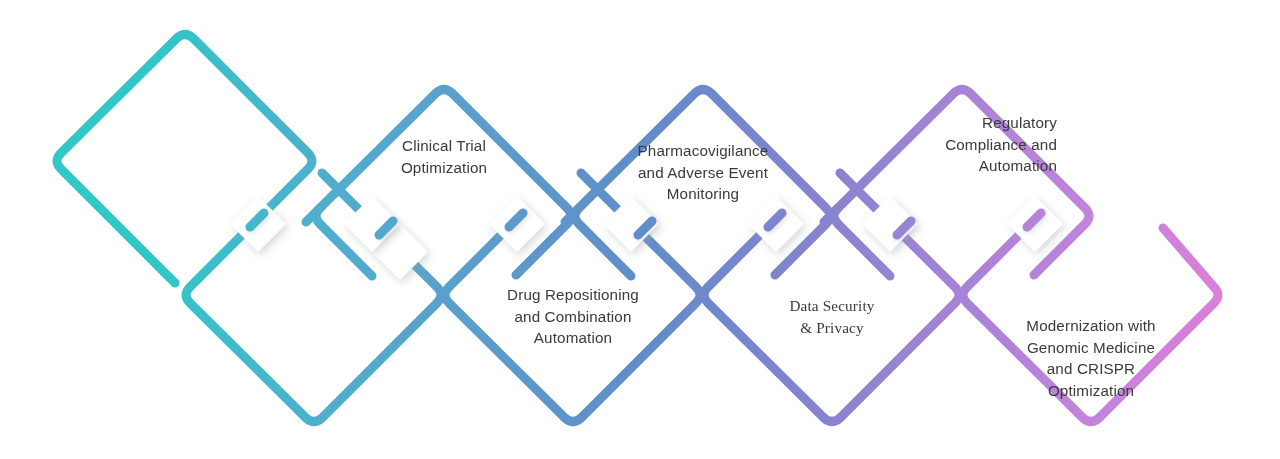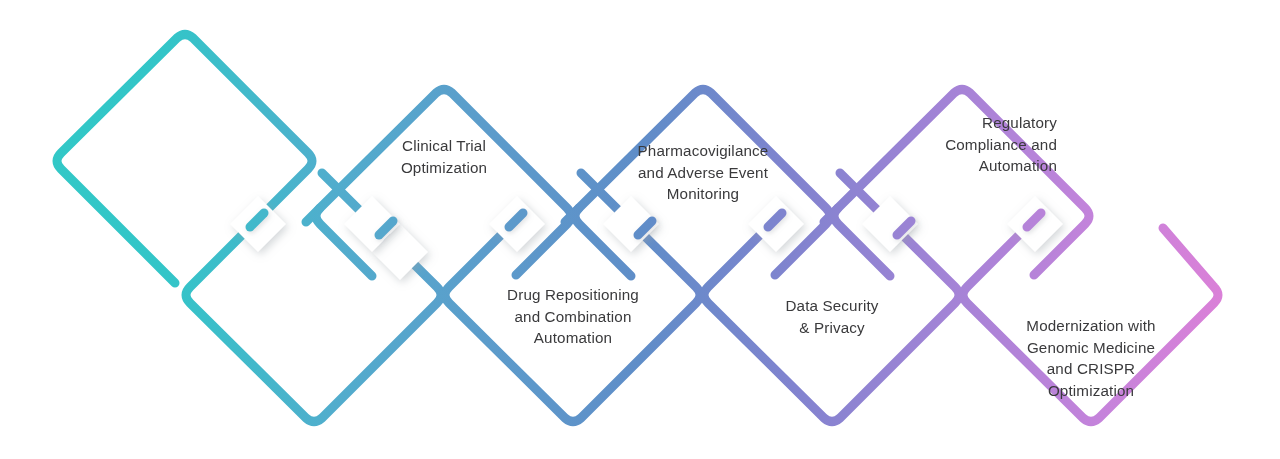--- a/index.html
+++ b/index.html
@@ -122,21 +122,21 @@
 Optimization</div>
 
   <div class="node-label" style="left:573px; top:316px; width:200px;">Drug Repositioning
 and Combination
 Automation</div>
 
   <div class="node-label" style="left:703px; top:172px; width:200px;">Pharmacovigilance
 and Adverse Event
 Monitoring</div>
 
-  <div class="node-label" style="left:832px; top:316px; width:190px;">Data Security
+  <div class="node-label" style="left:832px; top:316px; width:190px;font-family:Liberation Serif, serif;">Data Security
 &amp; Privacy</div>
 
   <div class="node-label" style="left:962px; top:144px; width:190px;text-align:right;">Regulatory
 Compliance and
 Automation</div>
 
   <div class="node-label" style="left:1091px; top:322px; width:195px;margin-top:36px;">Modernization with
 Genomic Medicine
 and CRISPR
 Optimization</div>

